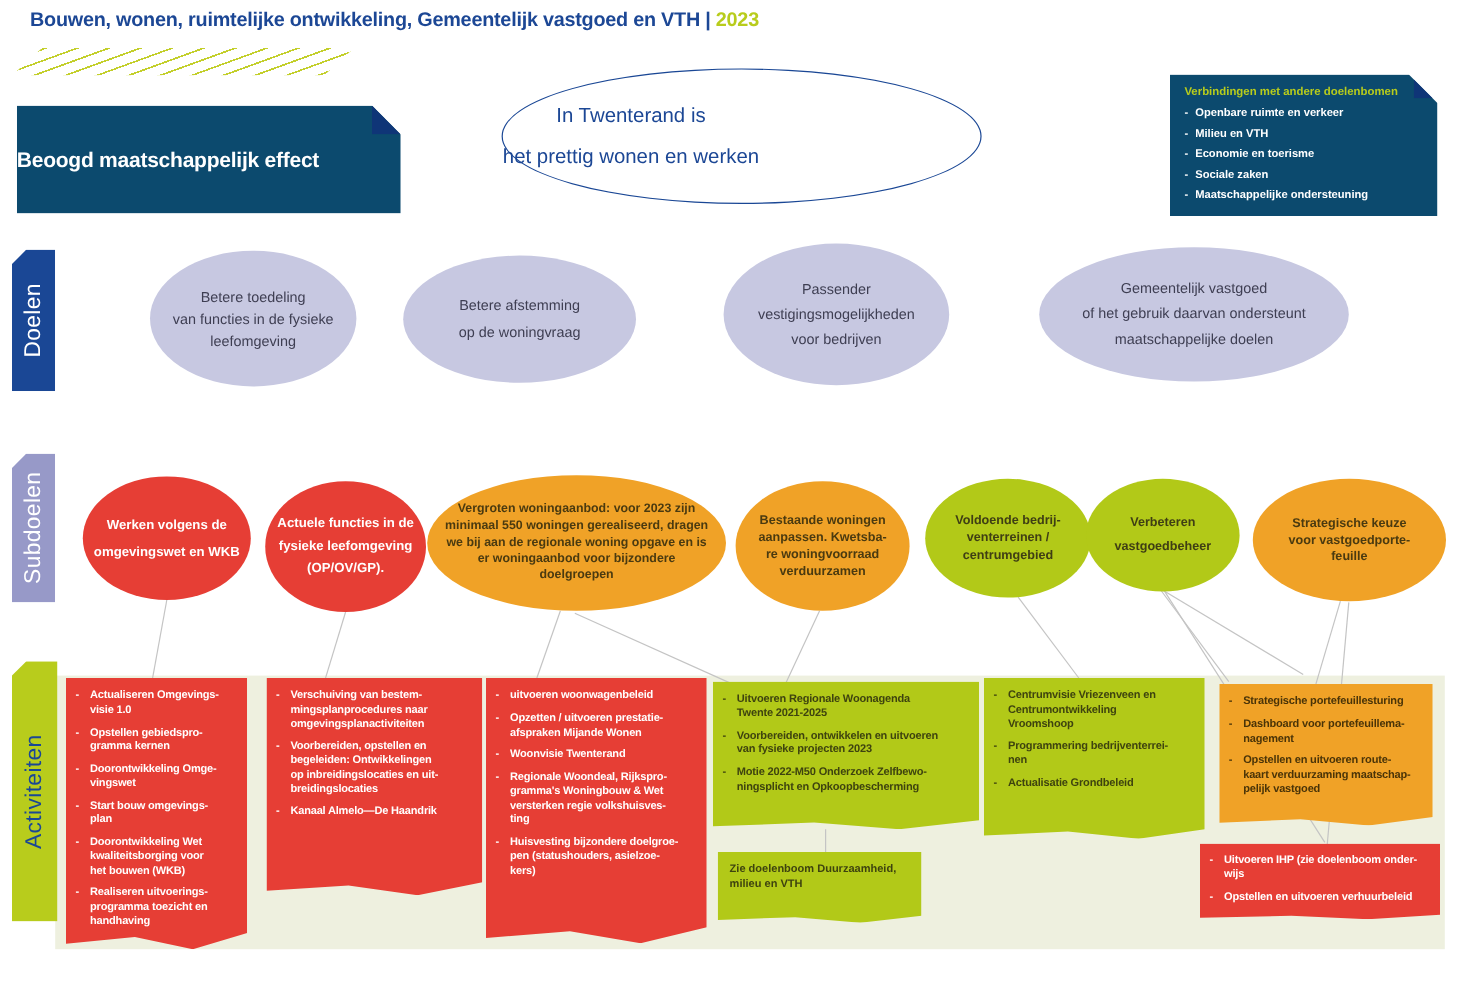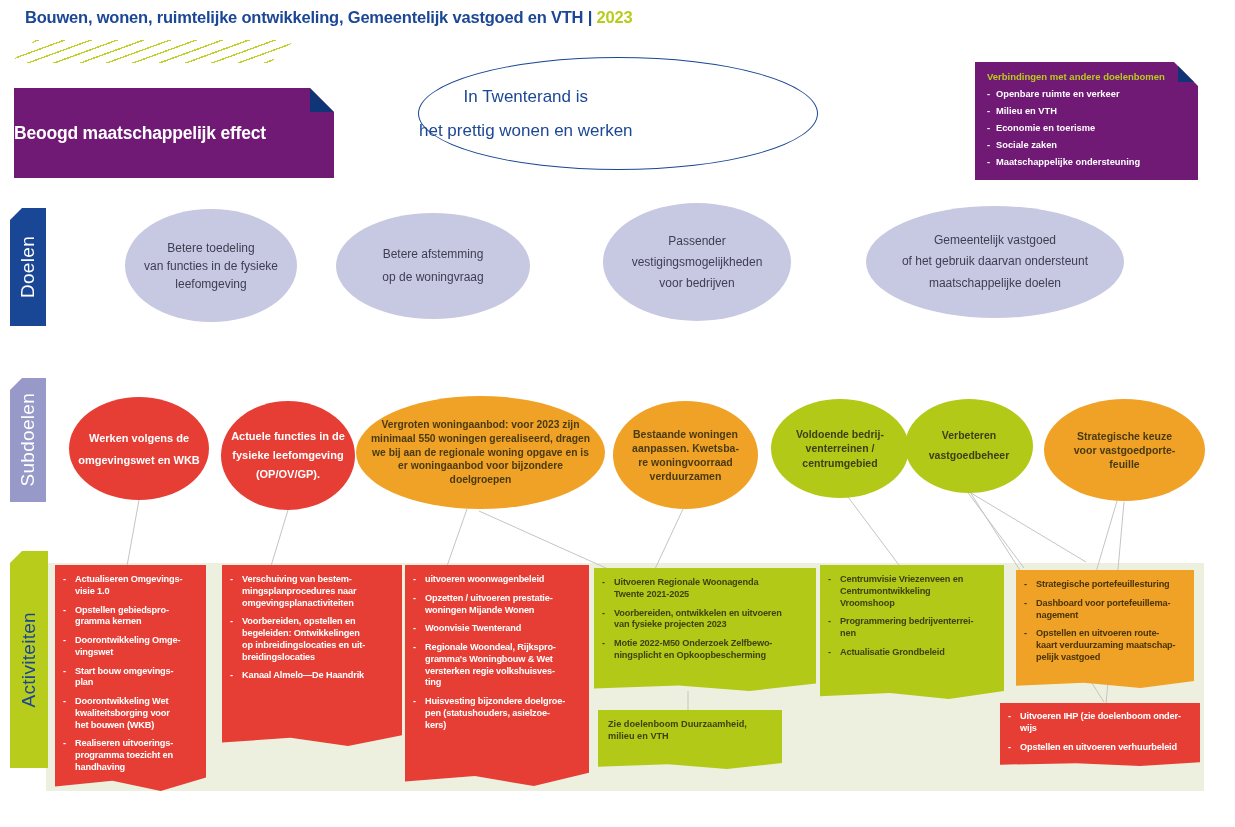--- a/index.html
+++ b/index.html
@@ -10,21 +10,21 @@
   .ml { white-space:pre-line; }
 
   
   .title { left:25px; top:8px; font-size:16.5px; font-weight:bold; color:#1c4795; letter-spacing:-0.2px; }
   .title .year { color:#b8cc1c; }
   .hatch { left:10px; top:40px; width:285px; height:23px;
     background:repeating-linear-gradient(160deg,#c3cf2b 0 1.4px,transparent 1.4px 9px);
     clip-path:polygon(25px 0,100% 0,calc(100% - 25px) 100%,0 100%); }
 
   
-  .navybox { background:#701a75; color:#fff; }
+  .navybox { background:#0c4a6e; color:#fff; }
   .fold { clip-path:polygon(0 0,calc(100% - 24px) 0,100% 24px,100% 100%,0 100%); }
   .foldshade { position:absolute; top:0; right:0; width:24px; height:24px; background:#0f3577;
     clip-path:polygon(0 0,100% 100%,0 100%); }
   .effect-box { left:14px; top:88px; width:320px; height:90px; display:flex; align-items:center; 
     font-size:17.5px; font-weight:bold; letter-spacing:-0.2px; }
   .connections { left:975px; top:62px; width:223px; height:118px; padding:9px 12px; }
   .connections .ctitle { color:#b8cc1c; font-size:9.5px; font-weight:bold; margin-bottom:5px; }
   .connections .citem { color:#fff; font-size:9.3px; font-weight:bold; margin-top:7px; display:flex; }
   .connections .citem .dash { width:9px; flex:none; }
 
@@ -254,21 +254,21 @@
 
   <div class="abs act act-red" style="left:405px;top:565px;width:184px;height:221px;">
     <ul>
       <li>
           <span class="dash">-</span>
           <span class="ml">uitvoeren woonwagenbeleid</span>
         </li>
       <li>
           <span class="dash">-</span>
           <span class="ml">Opzetten / uitvoeren prestatie-
-woningen Mijande Wonen</span>
+afspraken Mijande Wonen</span>
         </li>
       <li>
           <span class="dash">-</span>
           <span class="ml">Woonvisie Twenterand</span>
         </li>
       <li>
           <span class="dash">-</span>
           <span class="ml">Regionale Woondeal, Rijkspro-
 gramma's Woningbouw &amp; Wet
 versterken regie volkshuisves-
@@ -350,18 +350,18 @@
           <span class="ml">Uitvoeren IHP (zie doelenboom onder-
 wijs</span>
         </li>
       <li>
           <span class="dash">-</span>
           <span class="ml">Opstellen en uitvoeren verhuurbeleid</span>
         </li>
     </ul>
   </div>
 
-  <div class="abs act-green note" style="left:598px;top:710px;width:184px;height:59px;">
+  <div class="abs act-green note" style="left:598px;top:710px;width:170px;height:59px;">
     <span class="ml">Zie doelenboom Duurzaamheid,
 milieu en VTH</span>
   </div>
 
 </div>
 
 </body></html>

